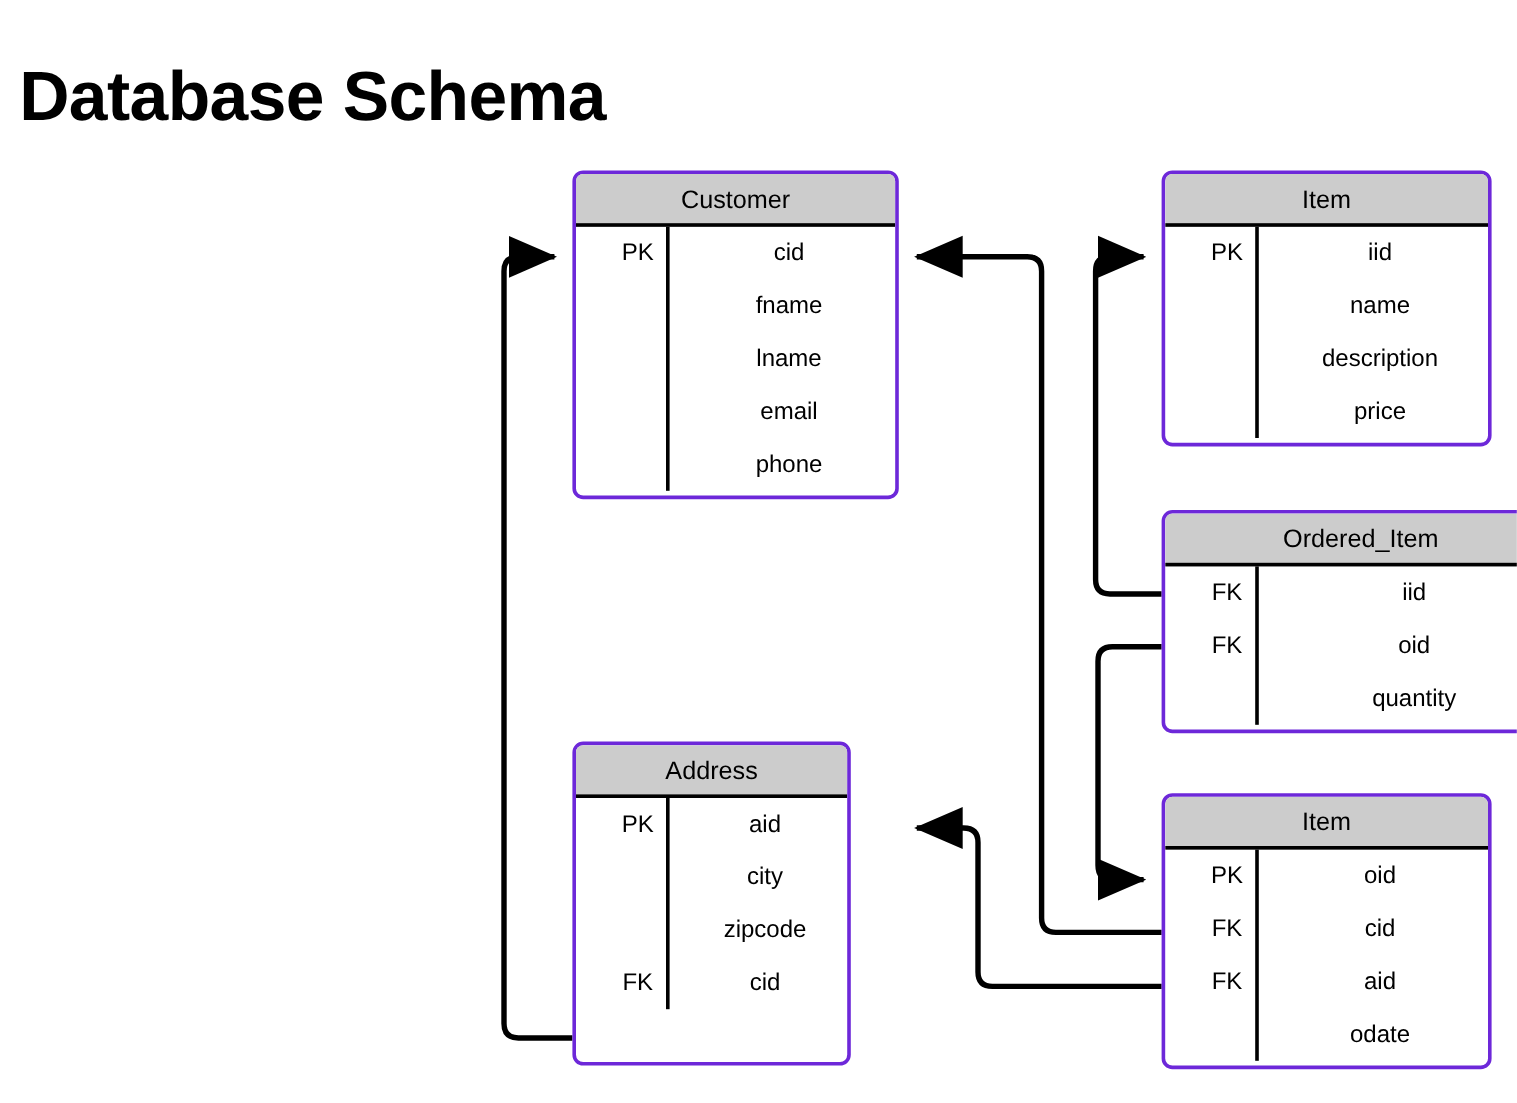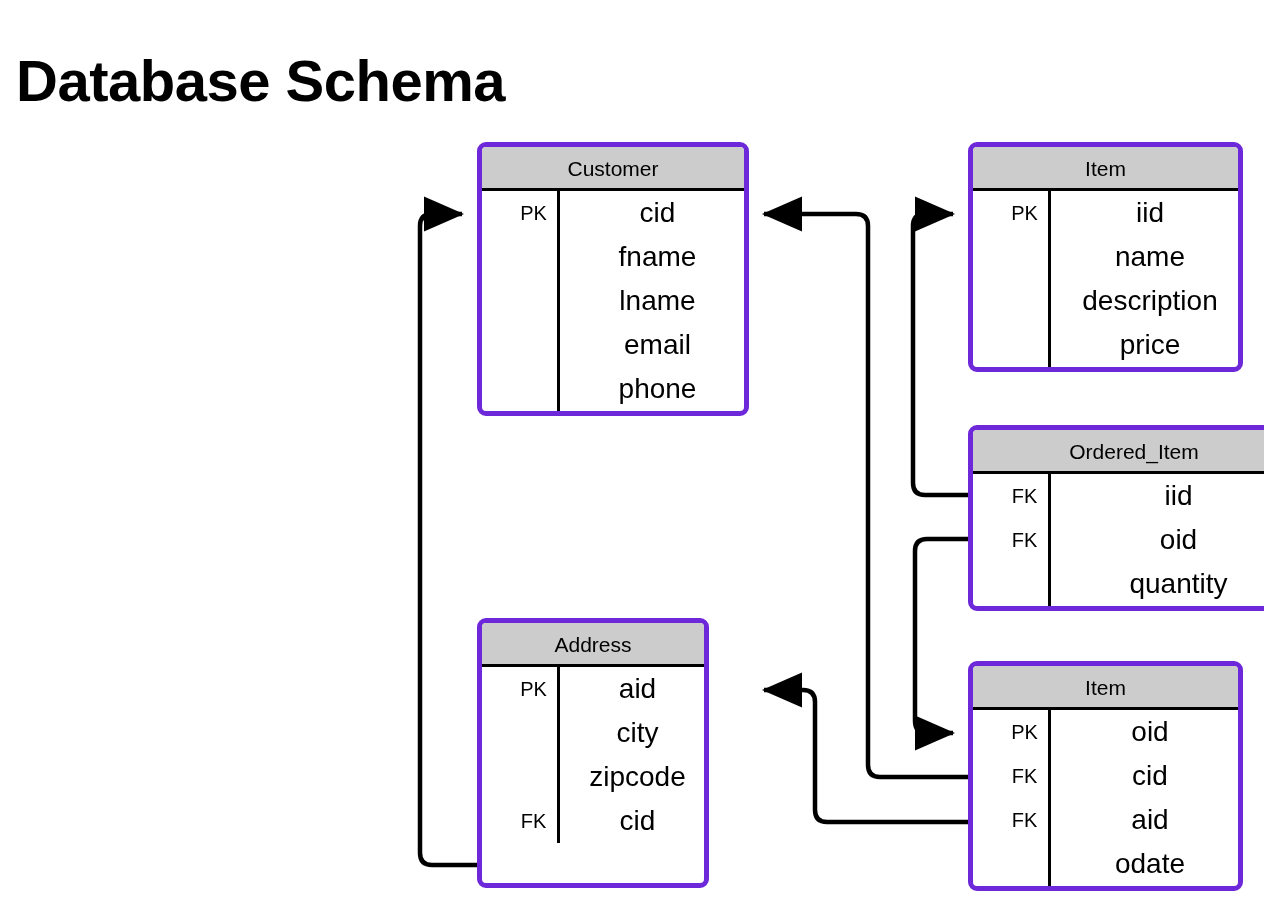--- a/index.html
+++ b/index.html
@@ -42,21 +42,21 @@
     left: 0;
     top: 0;
     width: 1264px;
     height: 919px;
     pointer-events: none;
   }
 
   .entity {
     position: absolute;
     box-sizing: border-box;
-    border: 5px solid #6d28d9;
+    border: 3px solid #6d28d9;
     border-radius: 9px;
     background: #ffffff;
     overflow: hidden;
   }
 
   .entity-header {
     box-sizing: border-box;
     background: #cccccc;
     border-bottom: 3px solid #000000;
     text-align: center;
@@ -82,21 +82,21 @@
     width: 75px;
     flex: 0 0 75px;
     text-align: center;
     font-size: 20px;
     white-space: nowrap;
   }
 
   .attr-name {
     flex: 1 1 auto;
     text-align: center;
-    font-size: 28px;
+    font-size: 20px;
     white-space: nowrap;
   }
 
   .col-divider {
     position: absolute;
     top: 0;
     bottom: 0;
     left: 75px;
     width: 3px;
     background: #000000;

